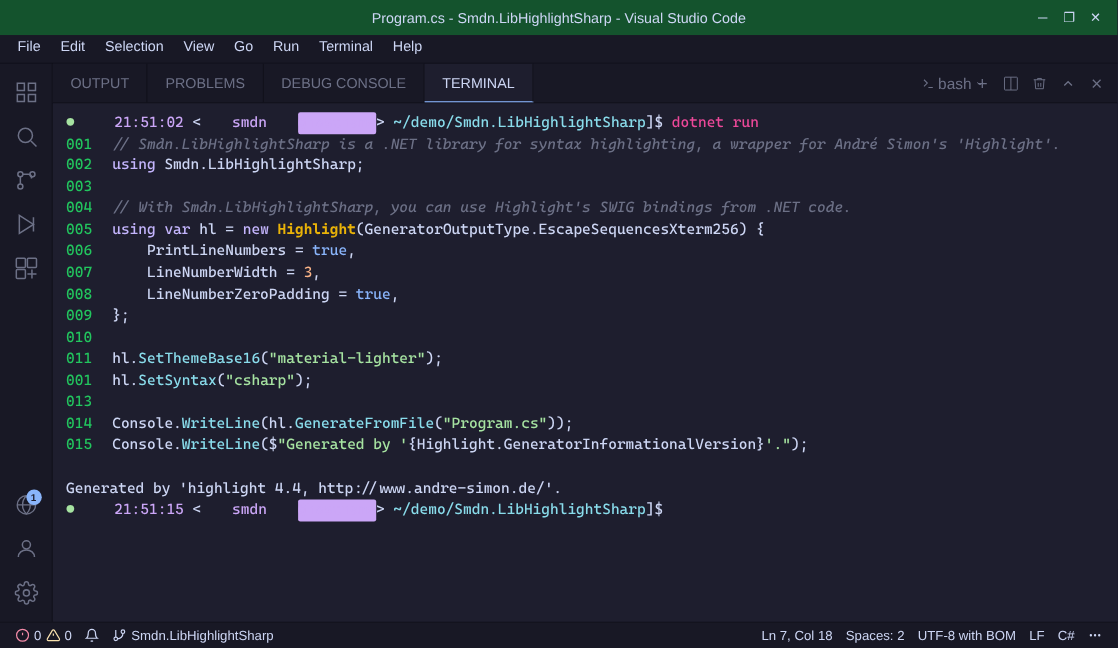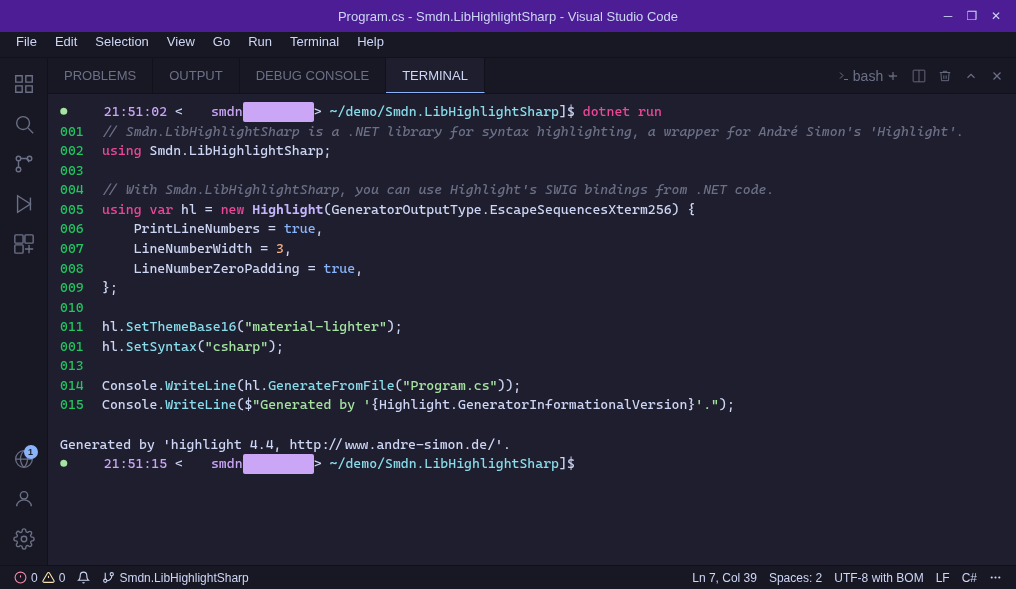--- a/index.html
+++ b/index.html
@@ -8,21 +8,21 @@
       height: 589px;
       background: #1e1e2e;
       font-family: 'Segoe UI', sans-serif;
       overflow: hidden;
       color: #cdd6f4;
     }
 
     
     .titlebar {
       height: 32px;
-      background: #4c1d95;
+      background: #14532d;
       display: flex;
       align-items: center;
       justify-content: space-between;
       padding: 0 12px;
       user-select: none;
     }
     .titlebar-title {
       font-size: 13px;
       color: #cdd6f4;
       position: absolute;
@@ -174,24 +174,24 @@
       color: #cdd6f4;
     }
 
     .term-line { display: flex; white-space: pre; }
     .prompt-green { color: #a6e3a1; }
     .prompt-user { color: #cba6f7; margin-left: 28px; }
     .prompt-path { color: #89dceb; }
     .cmd-text { color: #ec4899; }
 
     .ln { color: #22c55e; min-width: 42px; display: inline-block; }
-    .kw { color: #ec4899; text-align: right; }
+    .kw { color: #c4b5fd; text-align: right; }
     .kw2 { color: #89b4fa; }
     .str { color: #a6e3a1; }
-    .fn { color: #c4b5fd; }
+    .fn { color: #eab308; }
     .fn2 { color: #89dceb; }
     .cm { color: #6c7086; font-style: italic; }
     .num { color: #fab387; }
     .bold { font-weight: bold; }
 
     
     .statusbar {
       height: 24px;
       background: #181825;
       display: flex;
@@ -213,20 +213,21 @@
     }
     .status-spacer { flex: 1; }
 
     
     .masked {
       display: inline-block;
       background: #cba6f7;
       color: #cba6f7;
       border-radius: 2px;
       min-width: 60px;
+      margin-left: 28px;
     }
   </style>
 </head>
 <body>
 
 <div class="titlebar">
   <span class="titlebar-title">Program.cs - Smdn.LibHighlightSharp - Visual Studio Code</span>
   <div class="titlebar-controls">
     <div class="titlebar-btn">─</div>
     <div class="titlebar-btn">❐</div>
@@ -298,22 +299,22 @@
       <svg width="22" height="22" viewBox="0 0 24 24" fill="none" stroke="currentColor" stroke-width="1.5">
         <circle cx="12" cy="12" r="3"></circle>
         <path d="M19.4 15a1.65 1.65 0 0 0 .33 1.82l.06.06a2 2 0 1 1-2.83 2.83l-.06-.06a1.65 1.65 0 0 0-1.82-.33 1.65 1.65 0 0 0-1 1.51V21a2 2 0 1 1-4 0v-.09A1.65 1.65 0 0 0 9 19.4a1.65 1.65 0 0 0-1.82.33l-.06.06a2 2 0 1 1-2.83-2.83l.06-.06A1.65 1.65 0 0 0 4.68 15a1.65 1.65 0 0 0-1.51-1H3a2 2 0 1 1 0-4h.09A1.65 1.65 0 0 0 4.6 9a1.65 1.65 0 0 0-.33-1.82l-.06-.06a2 2 0 1 1 2.83-2.83l.06.06A1.65 1.65 0 0 0 9 4.68a1.65 1.65 0 0 0 1-1.51V3a2 2 0 1 1 4 0v.09a1.65 1.65 0 0 0 1 1.51 1.65 1.65 0 0 0 1.82-.33l.06-.06a2 2 0 1 1 2.83 2.83l-.06.06A1.65 1.65 0 0 0 19.4 9a1.65 1.65 0 0 0 1.51 1H21a2 2 0 1 1 0 4h-.09a1.65 1.65 0 0 0-1.51 1z"></path>
       </svg>
     </div>
   </div>
 
   <div class="editor-area">
 
     <div class="tabs-bar">
+      <div class="tab">OUTPUT</div>
       <div class="tab">PROBLEMS</div>
-      <div class="tab">OUTPUT</div>
       <div class="tab">DEBUG CONSOLE</div>
       <div class="tab active">TERMINAL</div>
       <div class="tab-spacer"></div>
       <div class="tab-controls">
         <div class="tab-ctrl-btn">
           <span style="display:flex;align-items:center;gap:3px;">
             <svg width="12" height="12" viewBox="0 0 24 24" fill="none" stroke="currentColor" stroke-width="2">
                 <polyline points="4 17 10 11 4 5"></polyline>
                 <line x1="12" y1="19" x2="20" y2="19"></line>
               </svg>
@@ -521,21 +522,21 @@
     <svg width="13" height="13" viewBox="0 0 24 24" fill="none" stroke="currentColor" stroke-width="2">
         <line x1="6" y1="3" x2="6" y2="15"></line>
         <circle cx="18" cy="6" r="3"></circle>
         <circle cx="6" cy="18" r="3"></circle>
         <path d="M18 9a9 9 0 0 1-9 9"></path>
       </svg>
     <span>Smdn.LibHighlightSharp</span>
   </div>
   <div class="status-spacer"></div>
   <div class="status-item">
-    <span>Ln 7, Col 39</span>
+    <span>Ln 7, Col 18</span>
   </div>
   <div class="status-item">
     <span>Spaces: 2</span>
   </div>
   <div class="status-item">
     <span>UTF-8 with BOM</span>
   </div>
   <div class="status-item">
     <span>LF</span>
   </div>

